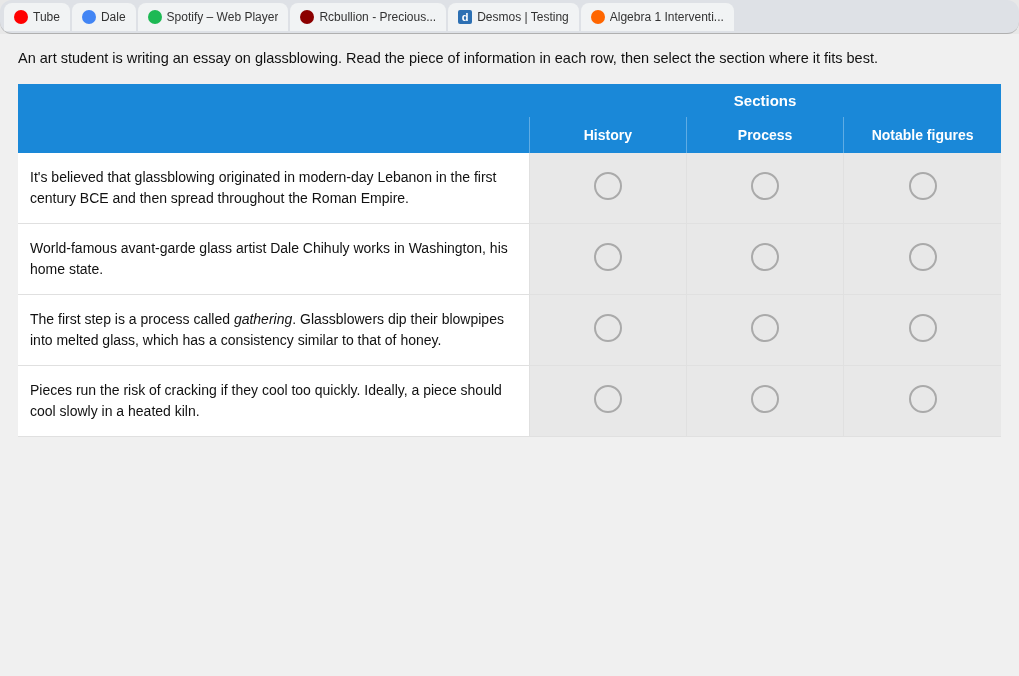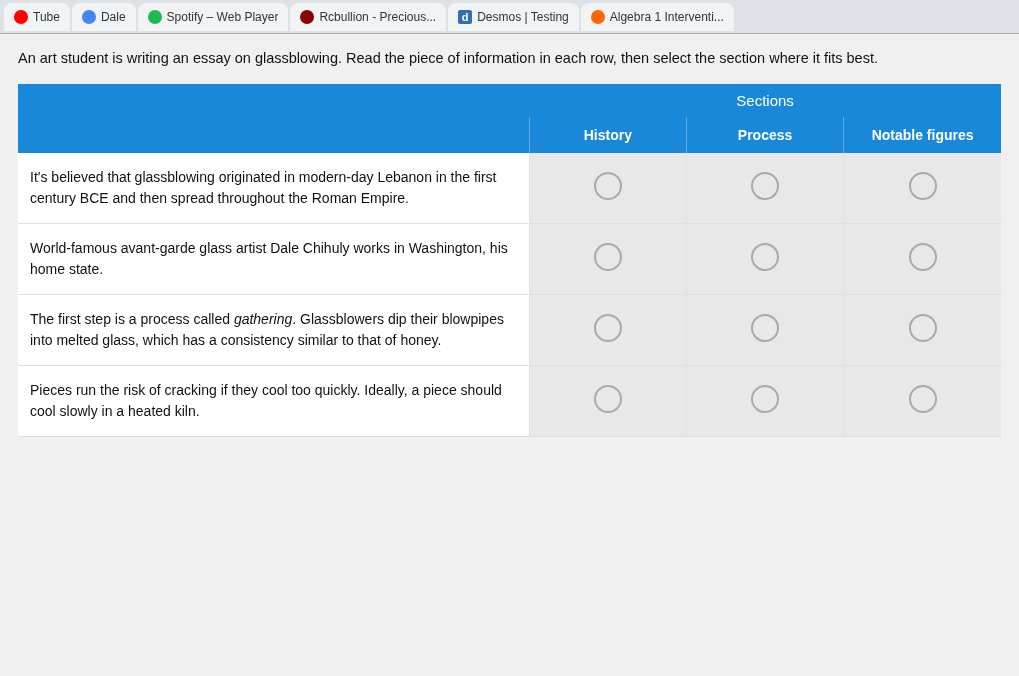--- a/index.html
+++ b/index.html
@@ -17,20 +17,21 @@
     .tab-bar {
       display: flex;
       align-items: center;
       background: #dee1e6;
       height: 34px;
       padding: 0 4px;
       border-bottom: 1px solid #b0b0b0;
       gap: 2px;
       overflow: hidden;
       white-space: nowrap;
+      border-radius: 12px;
     }
 
     .tab-item {
       display: flex;
       align-items: center;
       gap: 5px;
       padding: 4px 10px;
       background: #f1f3f4;
       border-radius: 8px 8px 0 0;
       font-size: 12px;
@@ -87,21 +88,21 @@
     }
     .col-section {
       width: 16%;
     }
 
     
     .sections-header {
       background: #1a88d8;
       color: white;
       text-align: center;
-      font-weight: normal;
+      font-weight: bold;
       font-size: 15px;
       padding: 8px 4px;
     }
 
     .col-header {
       background: #1a88d8;
       color: #ffffff;
       text-align: center;
       font-weight: bold;
       font-size: 14px;

